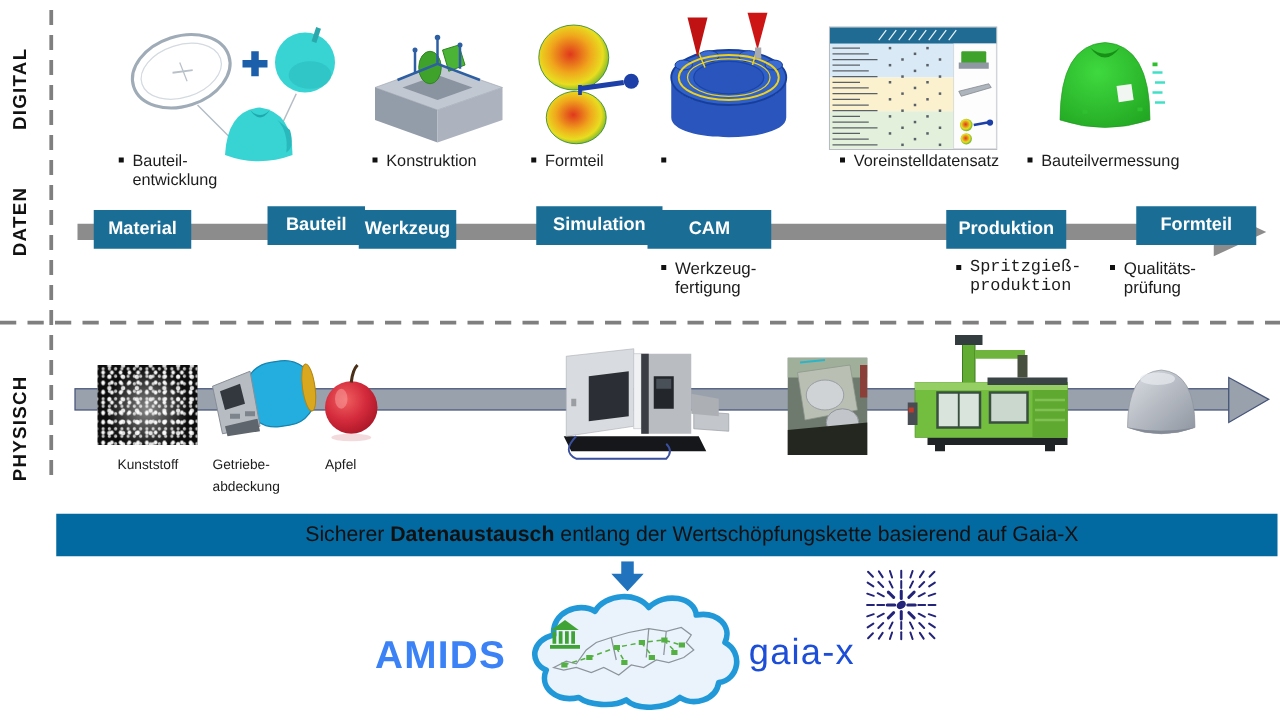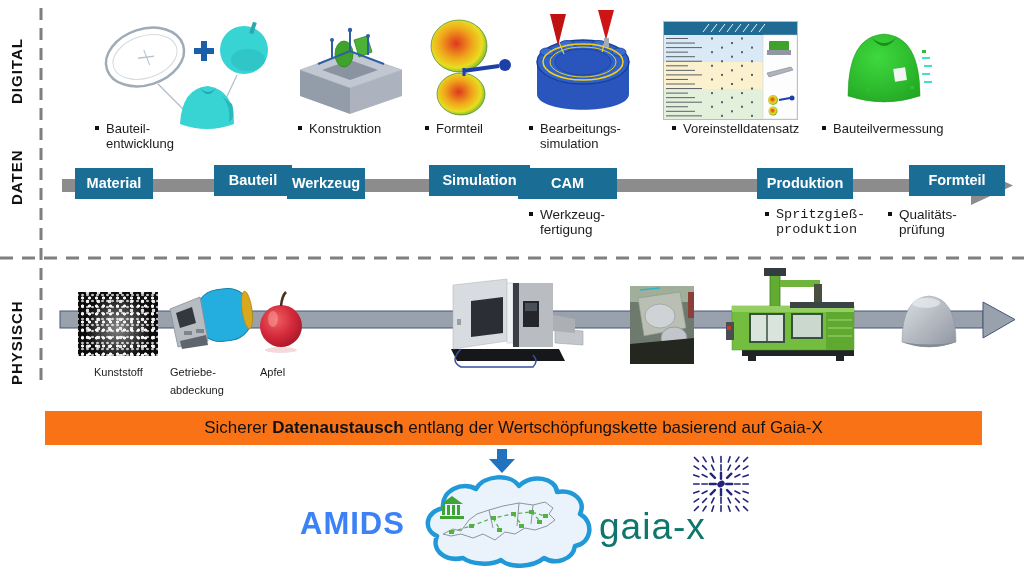--- a/index.html
+++ b/index.html
@@ -7,25 +7,25 @@
           font-family:"Liberation Sans",sans-serif;color:#1a1a1a;}
   .abs{position:absolute;}
   .vlabel{position:absolute;writing-mode:vertical-rl;transform:rotate(180deg);
           font-weight:bold;font-size:15px;letter-spacing:1px;color:#111;text-align:center;}
   .lbl{position:absolute;display:flex;gap:7px;font-size:13px;line-height:15px;color:#1c1c1c;}
   .lbl .bullet{width:4px;height:4px;background:#111;margin-top:5px;flex:0 0 auto;}
   .plabel{position:absolute;font-size:11px;line-height:18px;color:#1c1c1c;}
   .databox{position:absolute;top:168px;height:31px;background:#1A6E96;color:#fff;
            font-weight:bold;font-size:14.5px;text-align:center;line-height:31px;}
   .databox.raised{top:165px;margin-left:32px;}
-  .banner{position:absolute;left:45px;top:411px;width:937px;height:34px;background:#f97316;
-          text-align:center;font-size:17px;line-height:34px;color:#111;}
+  .banner{position:absolute;left:45px;top:411px;width:937px;height:34px;background:#0369a1;
+          text-align:center;font-size:17px;line-height:34px;color:#111;padding-left:40px;}
   .banner b{font-weight:bold;}
   .amids{position:absolute;left:300px;top:506px;font-size:31px;font-weight:bold;color:#3b82f6;letter-spacing:1px;}
-  .gaiax{position:absolute;left:599px;top:506px;font-size:37px;color:#0f766e;letter-spacing:1px;}
+  .gaiax{position:absolute;left:599px;top:506px;font-size:29px;color:#1d4ed8;letter-spacing:1px;}
   .kunststoff{position:absolute;left:78px;top:292px;width:80px;height:64px;background-color:#0C0C0C;
     background-image:
       radial-gradient(circle, rgba(255,255,255,.95) 1.2px, transparent 1.9px),
       radial-gradient(circle, rgba(255,255,255,.85) 1.4px, transparent 2.1px),
       radial-gradient(circle, rgba(255,255,255,.75) 1px, transparent 1.6px),
       radial-gradient(circle at 50% 55%, rgba(255,255,255,.5), transparent 62%);
     background-size:7px 8px,11px 9px,5px 6px,100% 100%;
     background-position:1px 2px,4px 5px,2px 0,0 0;}
   svg{display:block;}
 </style>
@@ -246,24 +246,20 @@
       </div>
   </div>
   <div class="lbl" style="left:425px;top:121px;">
     <span class="bullet"></span>
     <div>
         <div>Formteil</div>
       </div>
   </div>
   <div class="lbl" style="left:529px;top:121px;">
     <span class="bullet"></span>
-    <div>
-        <div>Bearbeitungs-</div>
-        <div>simulation</div>
-      </div>
   </div>
   <div class="lbl" style="left:672px;top:121px;">
     <span class="bullet"></span>
     <div>
         <div>Voreinstelldatensatz</div>
       </div>
   </div>
   <div class="lbl" style="left:822px;top:121px;">
     <span class="bullet"></span>
     <div>

